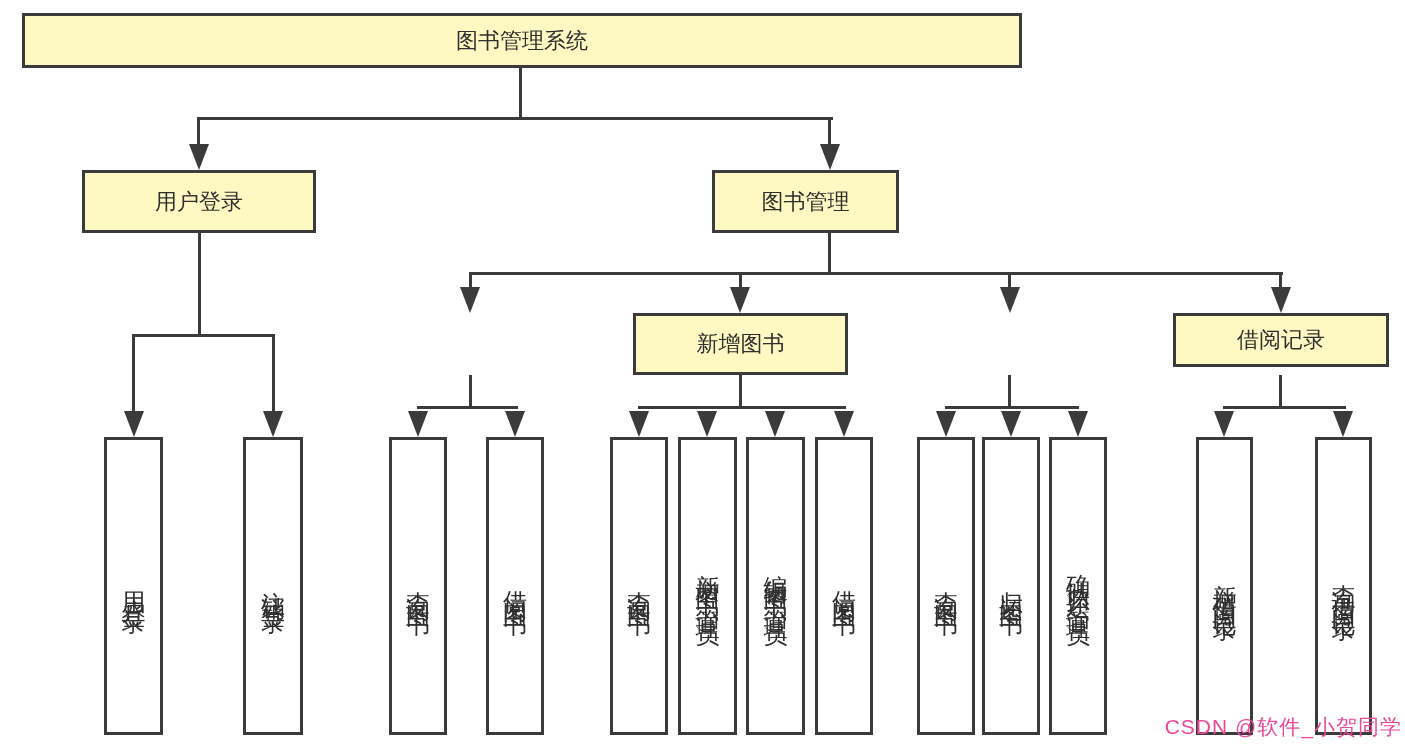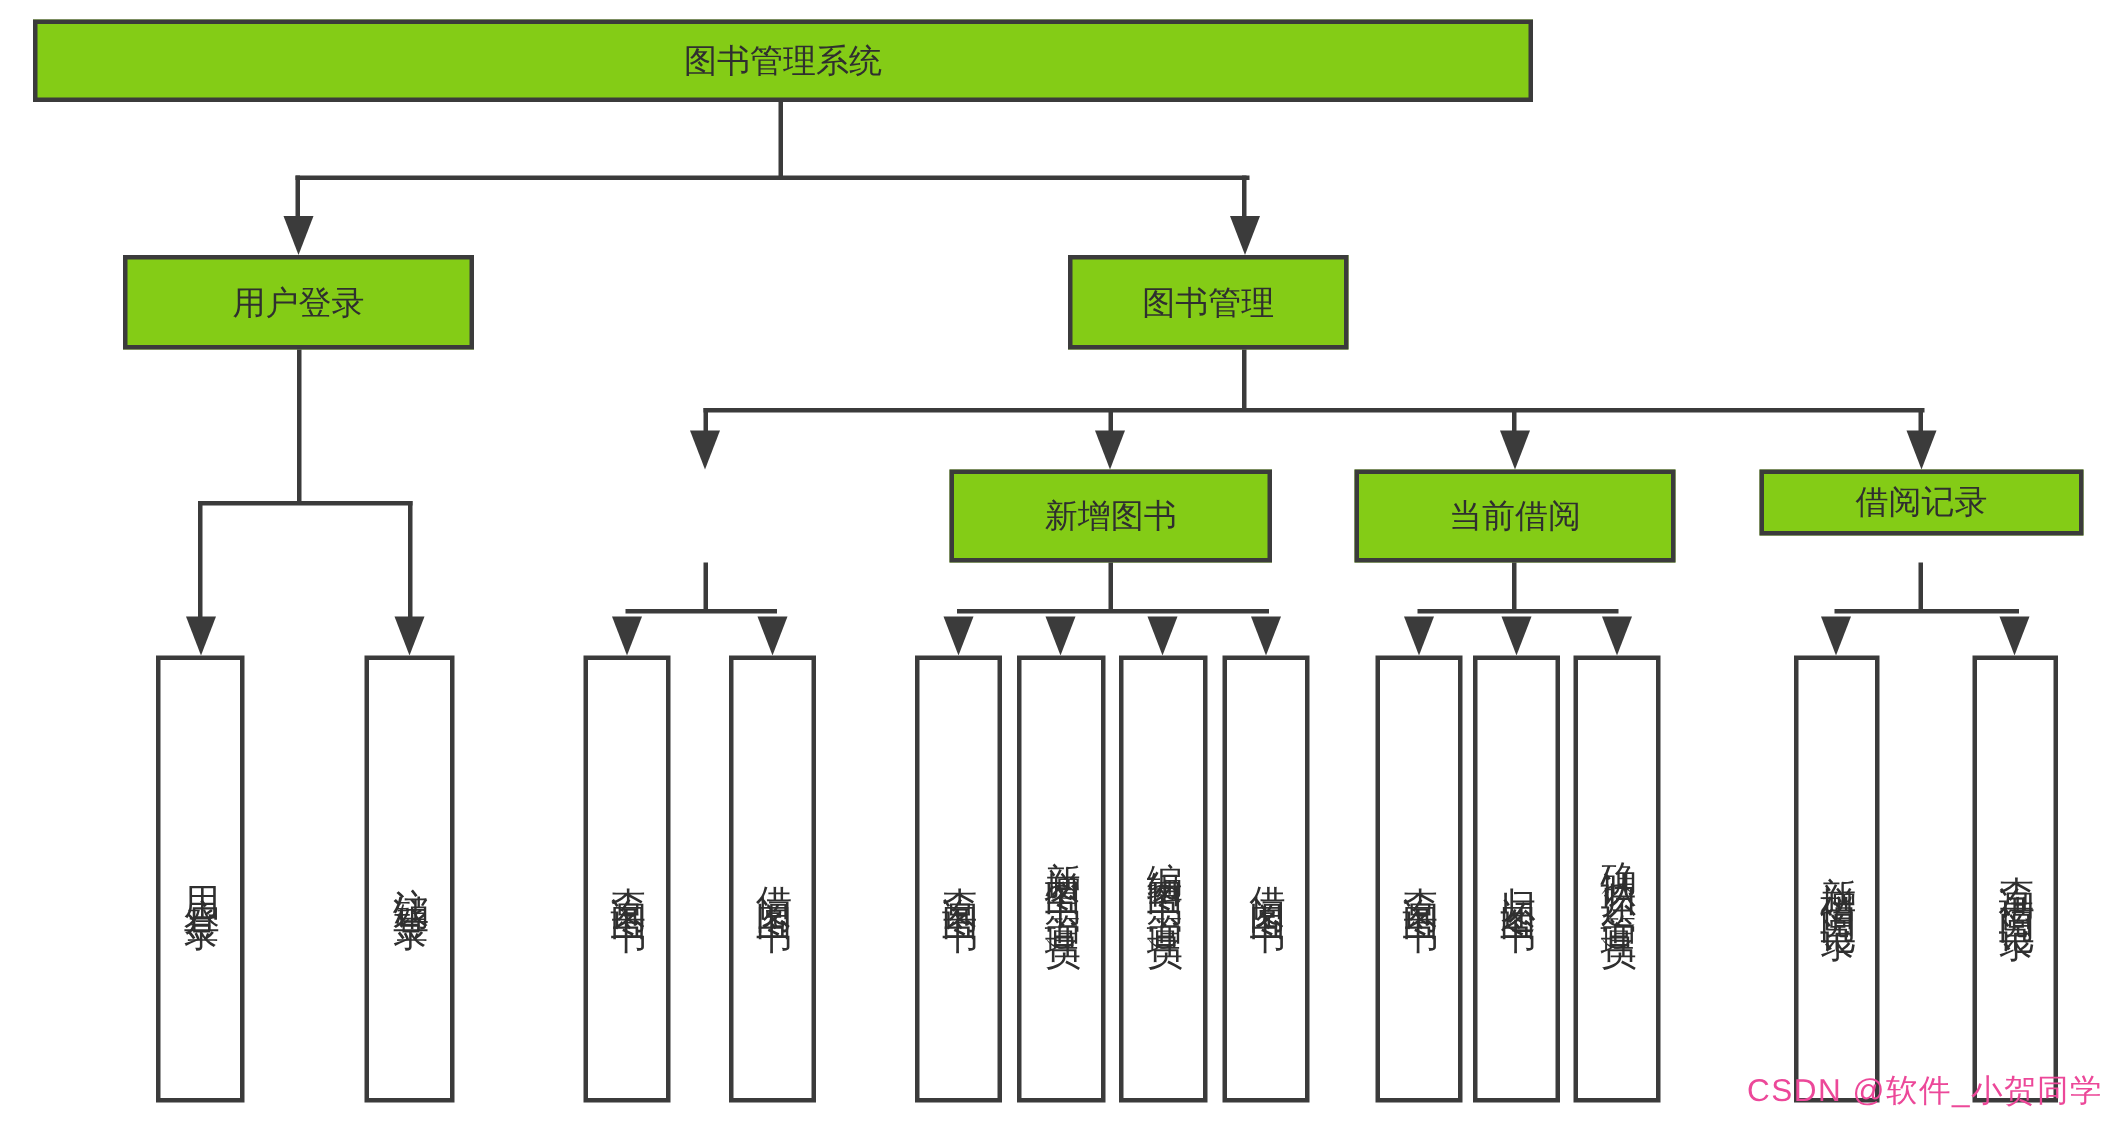--- a/index.html
+++ b/index.html
@@ -3,21 +3,21 @@
 <meta charset="utf-8">
 <style>
   html,body { margin:0; padding:0; background:#ffffff; }
   #stage {
     position:relative; width:1405px; height:747px; background:#ffffff;
     font-family:"Liberation Sans","DejaVu Sans",sans-serif; color:#2f2f2f;
     overflow:hidden;
   }
   .node {
     position:absolute; box-sizing:border-box;
-    border:3px solid #3b3b3b; background:#84cc16;
+    border:3px solid #3b3b3b; background:#fef9c3;
     display:flex; align-items:center; justify-content:center;
     font-size:22px; color:#2f2f2f; white-space:nowrap;
   }
   .leaf {
     position:absolute; box-sizing:border-box;
     border:3px solid #3b3b3b; background:#ffffff;
     display:flex; align-items:center; justify-content:center;
     top:437px; height:298px;
   }
   .vtext {
@@ -74,24 +74,21 @@
   <div class="vl" style="left:739px;top:272px;height:16px"></div>
   <div class="arw" style="left:730px;top:287px"></div>
   <div class="vl" style="left:1008px;top:272px;height:16px"></div>
   <div class="arw" style="left:1000px;top:287px"></div>
   <div class="vl" style="left:1279px;top:272px;height:16px"></div>
   <div class="arw" style="left:1271px;top:287px"></div>
 
   <div class="node" style="left:633px;top:313px;width:215px;height:62px">
     <span>新增图书</span>
   </div>
-  <div class="node" style="left:903px;top:313px;width:214px;height:62px">
-    <span>当前借阅</span>
-  </div>
-  <div class="node" style="left:1173px;top:313px;width:216px;height:44px">
+  <div class="node" style="left:1173px;top:313px;width:216px;height:54px">
     <span>借阅记录</span>
   </div>
 
   <div class="vl" style="left:469px;top:375px;height:33px"></div>
   <div class="hl" style="left:417px;top:406px;width:101px"></div>
   <div class="arw" style="left:408px;top:411px"></div>
   <div class="arw" style="left:505px;top:411px"></div>
 
   <div class="vl" style="left:739px;top:375px;height:33px"></div>
   <div class="hl" style="left:638px;top:406px;width:208px"></div>

